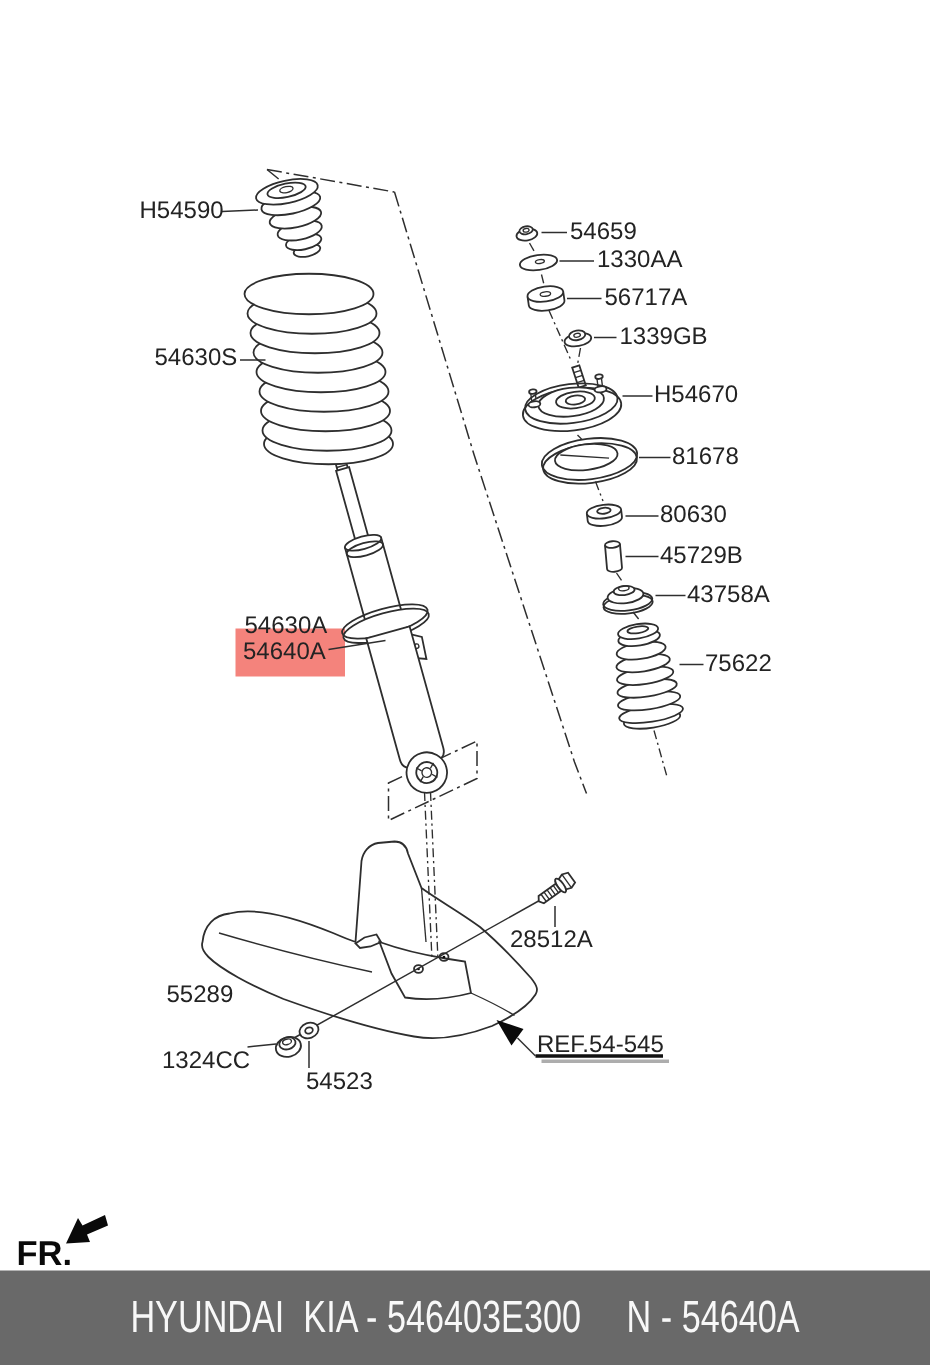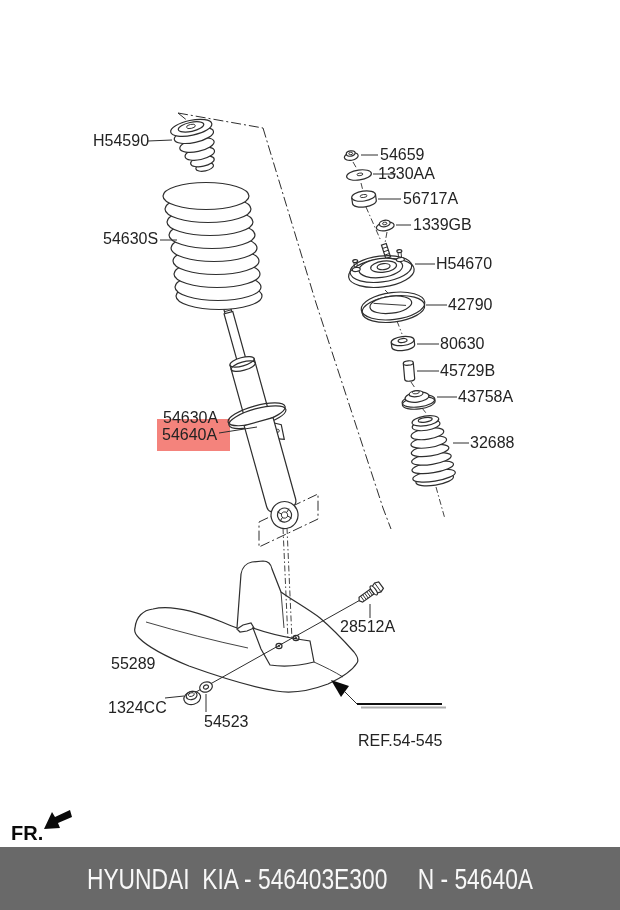--- a/index.html
+++ b/index.html
@@ -7,22 +7,22 @@
   }
   html,body{margin:0;padding:0;}
   body{width:620px;height:910px;background:#fff;position:relative;overflow:hidden;
        font-family:"Liberation Sans","DejaVu Sans",sans-serif;}
   .stage{position:absolute;left:0;top:0;width:556px;height:910px;}
   svg{position:absolute;left:0;top:0;}
   .plabel{position:absolute;font-size:16px;line-height:16px;color:#232323;
           white-space:nowrap;letter-spacing:0px;}
   .hl-box{position:absolute;left:157px;top:419px;width:73px;height:32px;
           background:var(--highlight);}
-  .ref-label{position:absolute;left:358px;top:688px;font-size:16px;color:#232323;white-space:nowrap;margin-top:44px;}
-  .fr-label{position:absolute;left:11px;top:822px;font-size:20px;font-weight:700;color:#0a0a0a;}
+  .ref-label{position:absolute;left:358px;top:688px;font-size:16px;color:#232323;white-space:nowrap;}
+  .fr-label{position:absolute;left:11px;top:822px;font-size:23px;font-weight:700;color:#0a0a0a;}
   .footer{position:absolute;left:0;top:847px;width:620px;height:63px;
           background:var(--footer-bg);overflow:hidden;}
   .footer-text{position:absolute;left:50%;top:50%;
                transform:translate(-50%,-50%) scaleX(0.76);
                display:flex;gap:40px;white-space:pre;
                font-size:30px;color:var(--footer-text);}
   
   .dd{stroke:var(--line);fill:none;stroke-width:1;stroke-dasharray:10 3 2 3;}
   .dc{stroke:var(--line);fill:none;stroke-width:0.9;stroke-dasharray:6 2.5 1.5 2.5;}
   .ld{stroke:var(--line);fill:none;stroke-width:1;}
@@ -238,29 +238,29 @@
       <path class="ld" d="M357,704 L345,692"></path>
       <path class="bk" d="M331,680 L349,686 L341,697 Z"></path>
     </g>
 
     <path class="bk" d="M44,829 L52,812 L55,817 L70,810 L72,817 L58,823 L60,828 Z"></path>
   </svg>
 
   <div class="plabel" style="left:93px;top:133px">H54590</div>
   <div class="plabel" style="left:103px;top:231px">54630S</div>
   <div class="plabel" style="left:380px;top:147px">54659</div>
-  <div class="plabel" style="left:378px;top:166px">1330AA</div>
+  <div class="plabel" style="left:398px;top:166px">1330AA</div>
   <div class="plabel" style="left:403px;top:191px">56717A</div>
   <div class="plabel" style="left:413px;top:217px">1339GB</div>
   <div class="plabel" style="left:436px;top:256px">H54670</div>
-  <div class="plabel" style="left:448px;top:297px">42790</div>
+  <div class="plabel" style="left:448px;top:297px">81678</div>
   <div class="plabel" style="left:440px;top:336px">80630</div>
   <div class="plabel" style="left:440px;top:363px">45729B</div>
   <div class="plabel" style="left:458px;top:389px">43758A</div>
-  <div class="plabel" style="left:470px;top:435px">32688</div>
+  <div class="plabel" style="left:470px;top:435px">75622</div>
   <div class="plabel" style="left:163px;top:410px">54630A</div>
   <div class="plabel" style="left:162px;top:427px">54640A</div>
   <div class="plabel" style="left:340px;top:619px">28512A</div>
   <div class="plabel" style="left:111px;top:656px">55289</div>
   <div class="plabel" style="left:108px;top:700px">1324CC</div>
   <div class="plabel" style="left:204px;top:714px">54523</div>
 
   <div class="ref-label">REF.54-545</div>
   <div class="fr-label">FR.</div>
 

